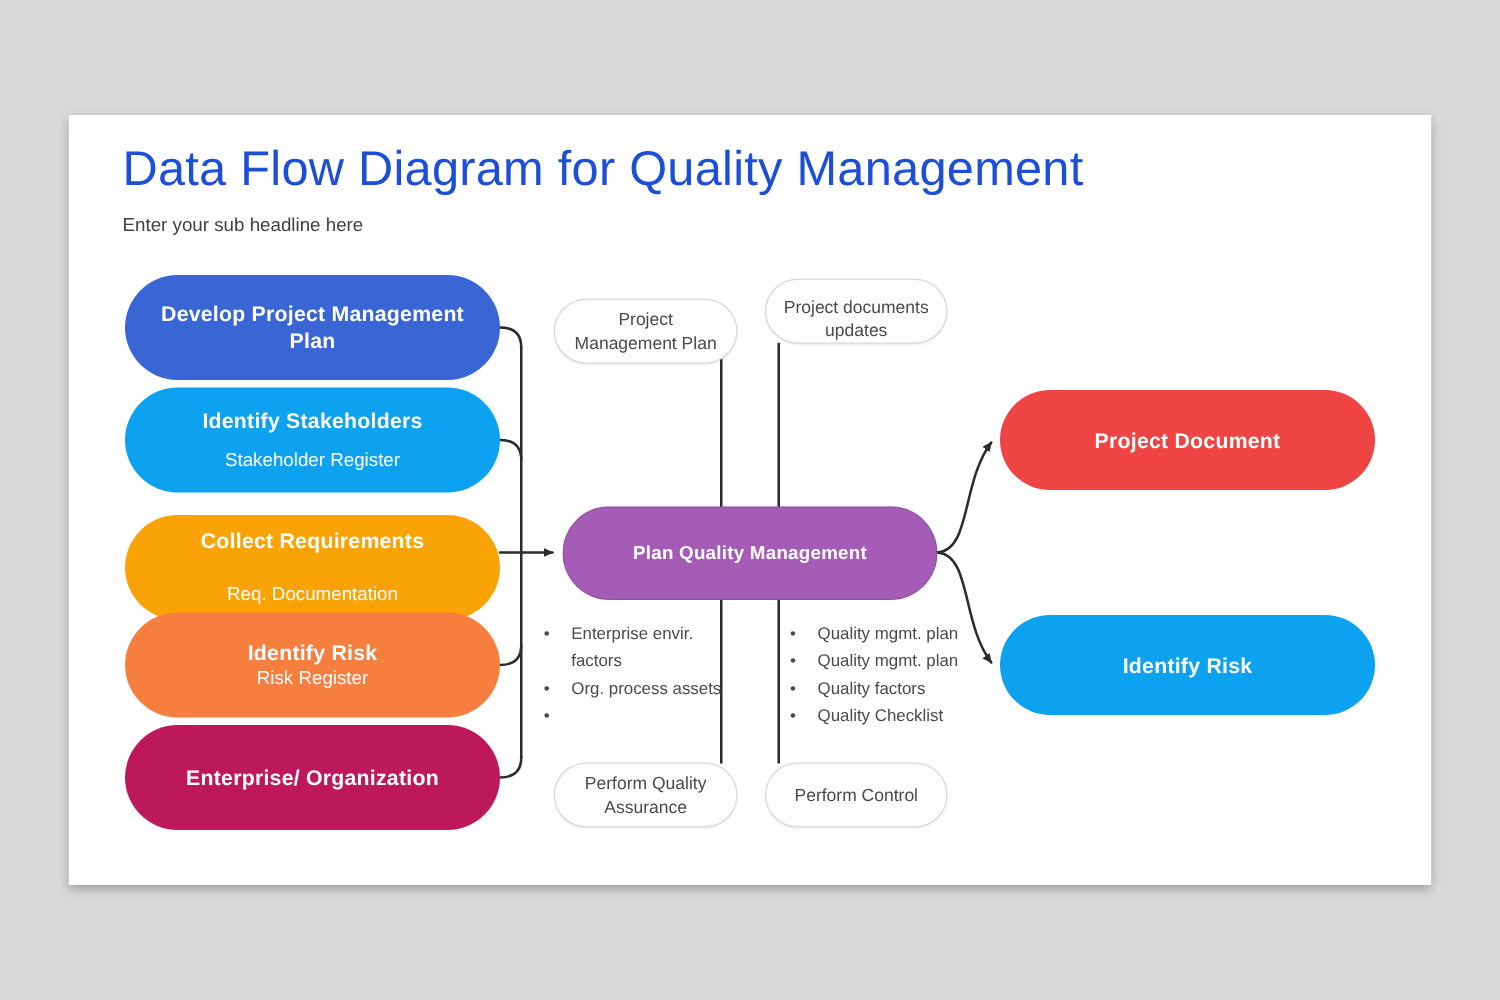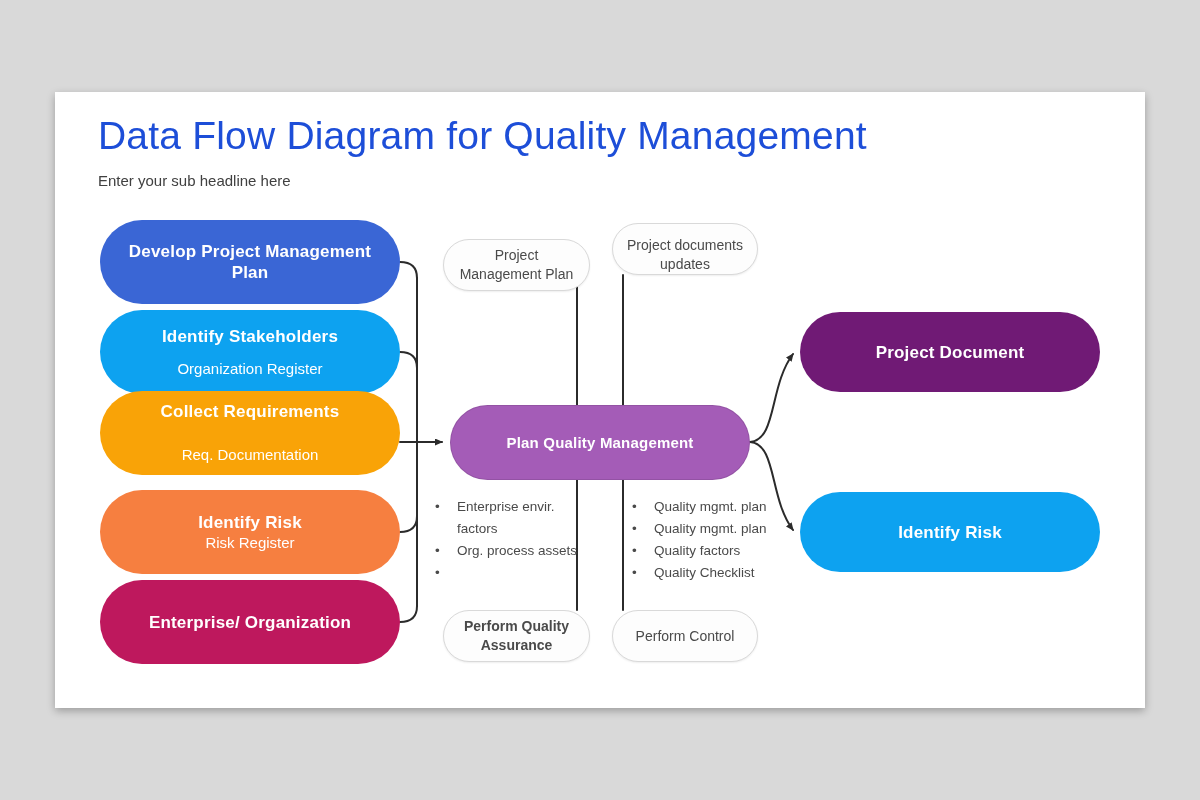--- a/index.html
+++ b/index.html
@@ -25,37 +25,37 @@
   }
   .connector-layer { position:absolute; left:0; top:0; width:1090px; height:616px; z-index:1; }
   .node { position:absolute; z-index:2; display:flex; flex-direction:column; align-items:center; justify-content:center; text-align:center; }
   .pill {
     width:300px; height:84px; border-radius:42px; color:#ffffff; padding:0 28px;
   }
   .pill-title { font-size:17px; font-weight:bold; line-height:21px; letter-spacing:0.2px; }
   .pill-sub { font-size:15px; line-height:20px; font-weight:400; }
   .pill-1 { left:45px; top:128px; }
   .pill-2 { left:45px; top:218px;gap:12px; }
-  .pill-3 { left:45px; top:299px;gap:23px; }
+  .pill-3 { left:45px; top:320px;gap:23px; }
   .pill-4 { left:45px; top:398px; }
   .pill-5 { left:45px; top:488px; }
   .center-pill {
     left:395px; top:313px; width:300px; height:75px; border-radius:38px;
     color:#fff; border:1px solid rgba(0,0,0,0.10);
   }
   .center-pill .pill-title { font-size:15px; }
   .artifact {
     width:147px; height:52px; border-radius:26px;
     background:#fdfdfd; border:1px solid #d9d9d9;
     box-shadow:0 1px 2px rgba(0,0,0,0.07);
     color:#4a4a4a; font-size:14px; line-height:19px; padding:0 10px;
   }
   .artifact-tl { left:388px; top:131px;margin-top:16px; }
   .artifact-tr { left:557px; top:131px; width:146px;justify-content:flex-end; }
-  .artifact-bl { left:388px; top:518px;font-weight:bold; }
+  .artifact-bl { left:388px; top:518px; }
   .artifact-br { left:557px; top:518px; width:146px; }
   .out-pill { left:745px; width:300px; height:80px; border-radius:40px; color:#fff; }
   .out-pill-1 { top:220px; }
   .out-pill-2 { top:400px; }
   .bullet-list { position:absolute; z-index:2; list-style:none; color:#4a4a4a; font-size:13.5px; }
   .bullet-list li { display:flex; line-height:22px; }
   .bullet-list .dot { width:22px; flex:0 0 22px; }
   .inputs-list { left:380px; top:404px; width:145px; }
   .outputs-list { left:577px; top:404px; width:155px; }
 </style>
@@ -90,21 +90,21 @@
       <path d="M695,350 C722,352 714,406 738,438" marker-end="url(#arrow)"></path>
     </g>
   </svg>
 
   <div class="node pill pill-1" style="background: rgb(58, 102, 213);">
     <div class="pill-title">Develop Project Management Plan</div>
     <div class="pill-sub"></div>
   </div>
   <div class="node pill pill-2" style="background: rgb(13, 162, 240);">
     <div class="pill-title">Identify Stakeholders</div>
-    <div class="pill-sub">Organization Register</div>
+    <div class="pill-sub">Stakeholder Register</div>
   </div>
   <div class="node pill pill-3" style="background: rgb(249, 163, 7);">
     <div class="pill-title">Collect Requirements</div>
     <div class="pill-sub">Req. Documentation</div>
   </div>
   <div class="node pill pill-4" style="background: rgb(246, 127, 64);">
     <div class="pill-title">Identify Risk</div>
     <div class="pill-sub">Risk Register</div>
   </div>
   <div class="node pill pill-5" style="background: #be185d;">
@@ -155,20 +155,20 @@
     <li>
       <span class="dot">•</span>
       <span>Quality factors</span>
     </li>
     <li>
       <span class="dot">•</span>
       <span>Quality Checklist</span>
     </li>
   </ul>
 
-  <div class="node pill out-pill out-pill-1" style="background: #701a75;">
+  <div class="node pill out-pill out-pill-1" style="background: #ef4444;">
     <div class="pill-title">Project Document</div>
   </div>
   <div class="node pill out-pill out-pill-2" style="background: rgb(13, 162, 240);">
     <div class="pill-title">Identify Risk</div>
   </div>
 
 </div>
 
 </body></html>

